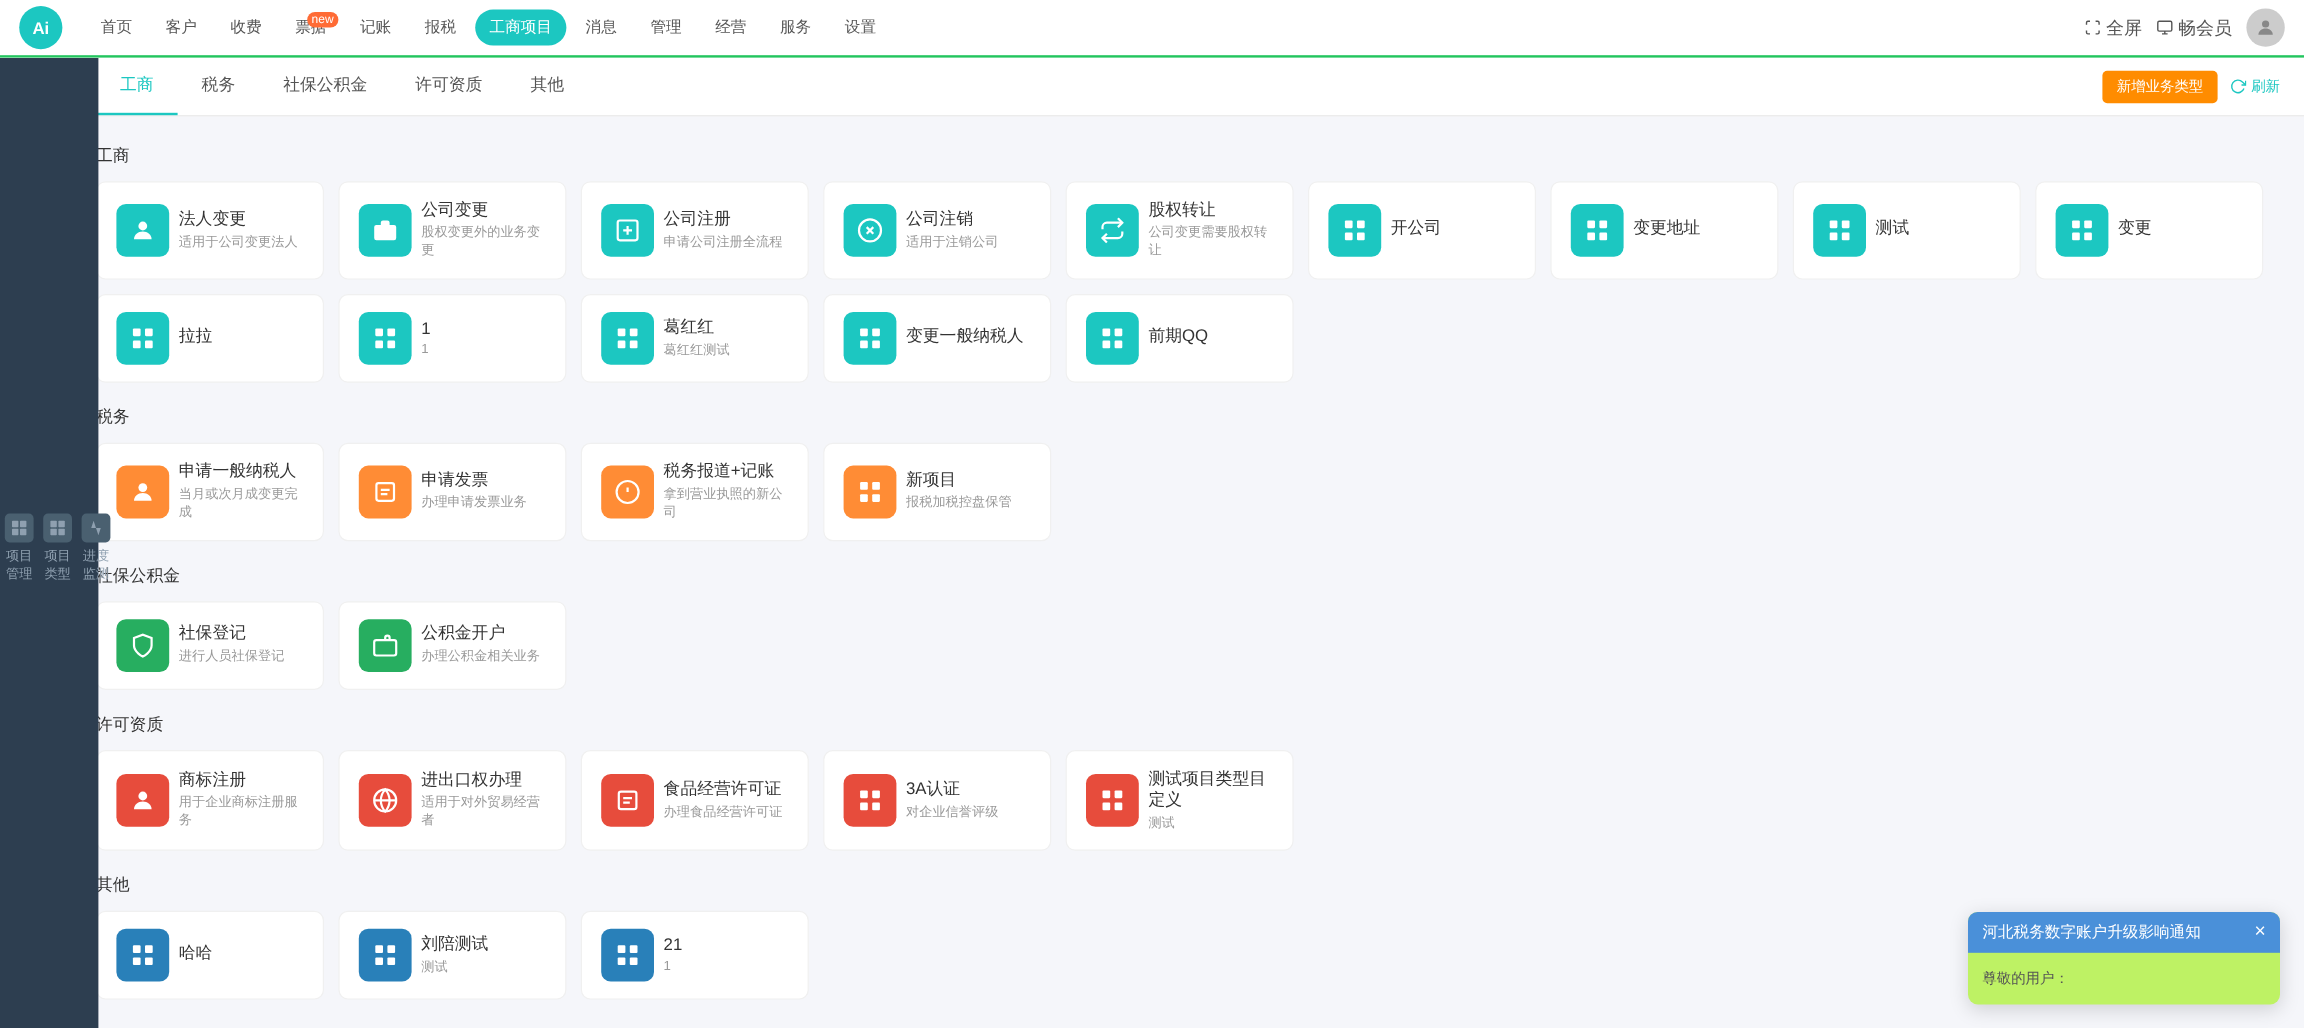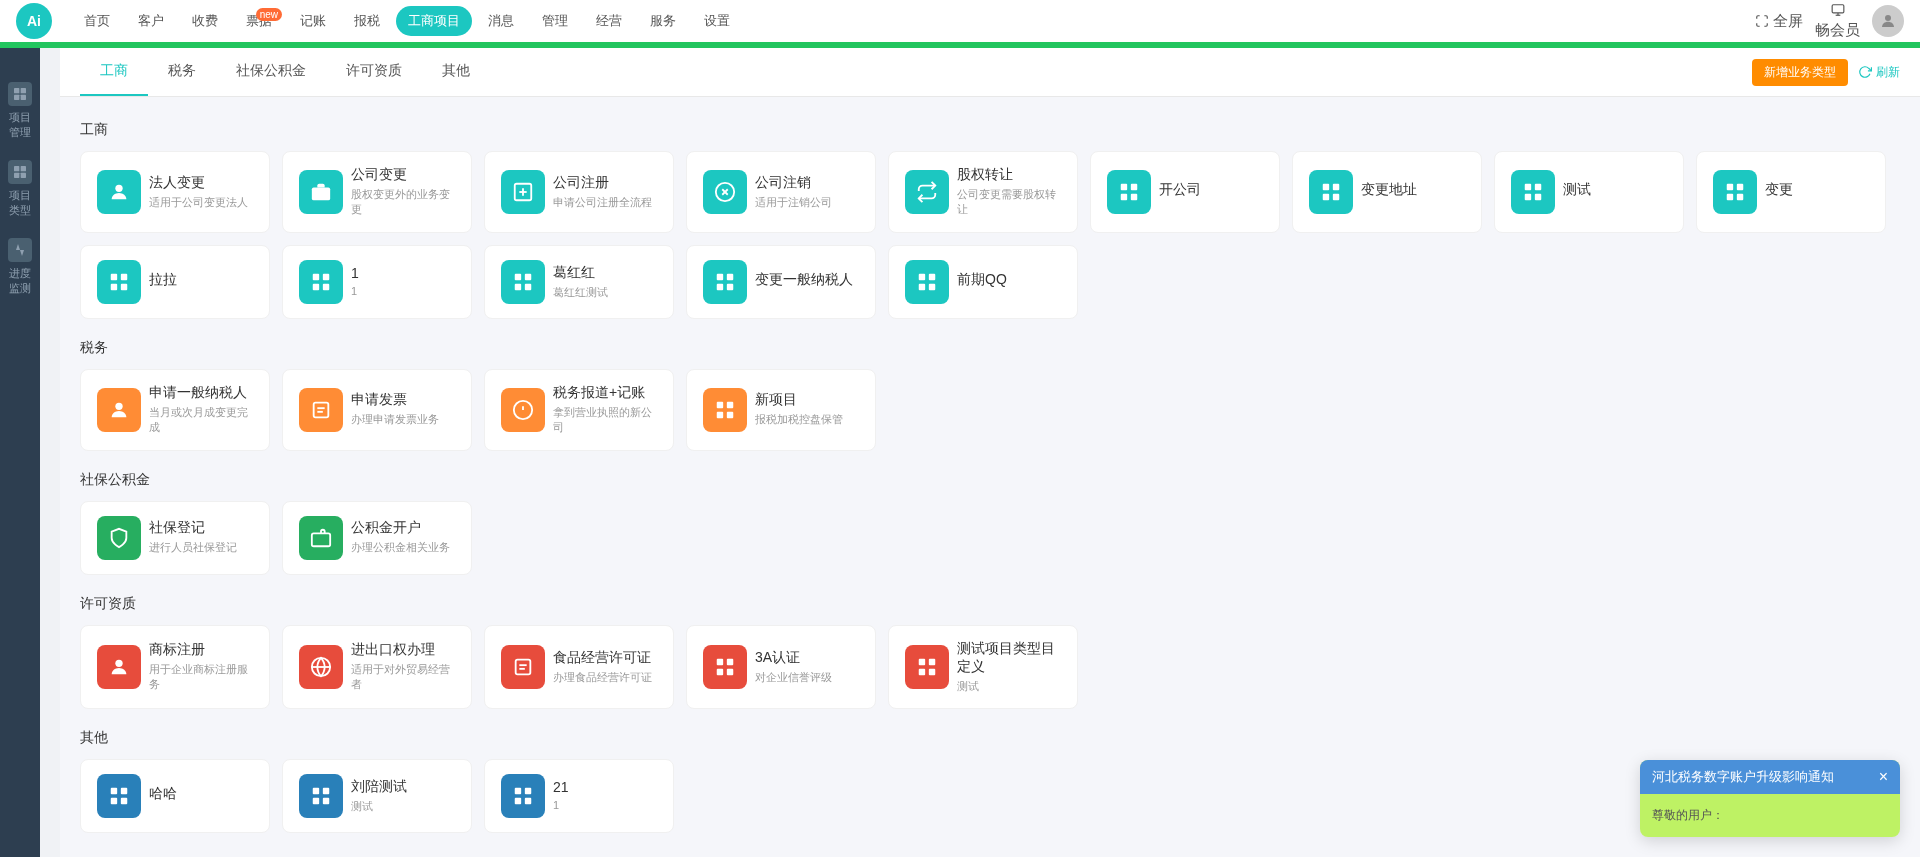--- a/index.html
+++ b/index.html
@@ -5,21 +5,21 @@
     * { box-sizing: border-box; margin: 0; padding: 0; }
     body { font-family: "Microsoft YaHei", "PingFang SC", Arial, sans-serif; font-size: 13px; background: #f0f2f5; color: #333; }
 
     
     .top-nav {
       background: #fff;
       height: 48px;
       display: flex;
       align-items: center;
       padding: 0 16px;
-      border-bottom: 6px solid #22c55e;
+      border-bottom: 2px solid #22c55e;
       position: fixed; top: 0; left: 0; right: 0; z-index: 100;
     }
     .top-nav .logo {
       width: 36px; height: 36px;
       background: #1cc7c1;
       border-radius: 50%;
       display: flex; align-items: center; justify-content: center;
       color: #fff; font-weight: bold; font-size: 14px;
       margin-right: 20px; flex-shrink: 0;
     }
@@ -73,24 +73,24 @@
     .btn-refresh {
       color: #1cc7c1;
       font-size: 12px;
       cursor: pointer;
       display: flex; align-items: center; gap: 4px;
     }
 
     
     .sidebar {
       position: fixed; top: 48px; left: 0; bottom: 0;
-      width: 40px;
+      width: 82px;
       background: #2d3e50;
-      display: flex; flex-direction: column; align-items: center;
-      padding-top: 24px; z-index: 99;
+      display: flex; flex-direction: row; align-items: center;
+      padding-top: 8px; z-index: 99;
     }
     .sidebar-item {
       display: flex; flex-direction: column; align-items: center;
       padding: 10px 4px;
       cursor: pointer;
       color: #8fa0b0;
       font-size: 11px;
       width: 100%;
       text-align: center;
     }
@@ -237,21 +237,21 @@
     <div class="nav-item"><span>服务</span></div>
     <div class="nav-item"><span>设置</span></div>
   </div>
   <div class="top-nav-right">
     <div class="btn-fullscreen">
       <svg width="14" height="14" viewBox="0 0 24 24" fill="none" stroke="#555" stroke-width="2">
           <path d="M8 3H5a2 2 0 0 0-2 2v3m18 0V5a2 2 0 0 0-2-2h-3m0 18h3a2 2 0 0 0 2-2v-3M3 16v3a2 2 0 0 0 2 2h3"></path>
         </svg>
       <span>全屏</span>
     </div>
-    <div class="btn-member" style="display:flex;align-items:center;gap:4px;flex-direction:column;">
+    <div class="btn-member" style="display:flex;align-items:center;gap:4px;">
       <svg width="14" height="14" viewBox="0 0 24 24" fill="none" stroke="#555" stroke-width="2">
           <rect x="2" y="3" width="20" height="14" rx="2"></rect>
           <line x1="8" y1="21" x2="16" y2="21"></line>
           <line x1="12" y1="17" x2="12" y2="21"></line>
         </svg>
       <span>畅会员</span>
     </div>
     <div class="avatar">
       <svg width="18" height="18" viewBox="0 0 24 24" fill="#888">
           <circle cx="12" cy="8" r="4"></circle>

